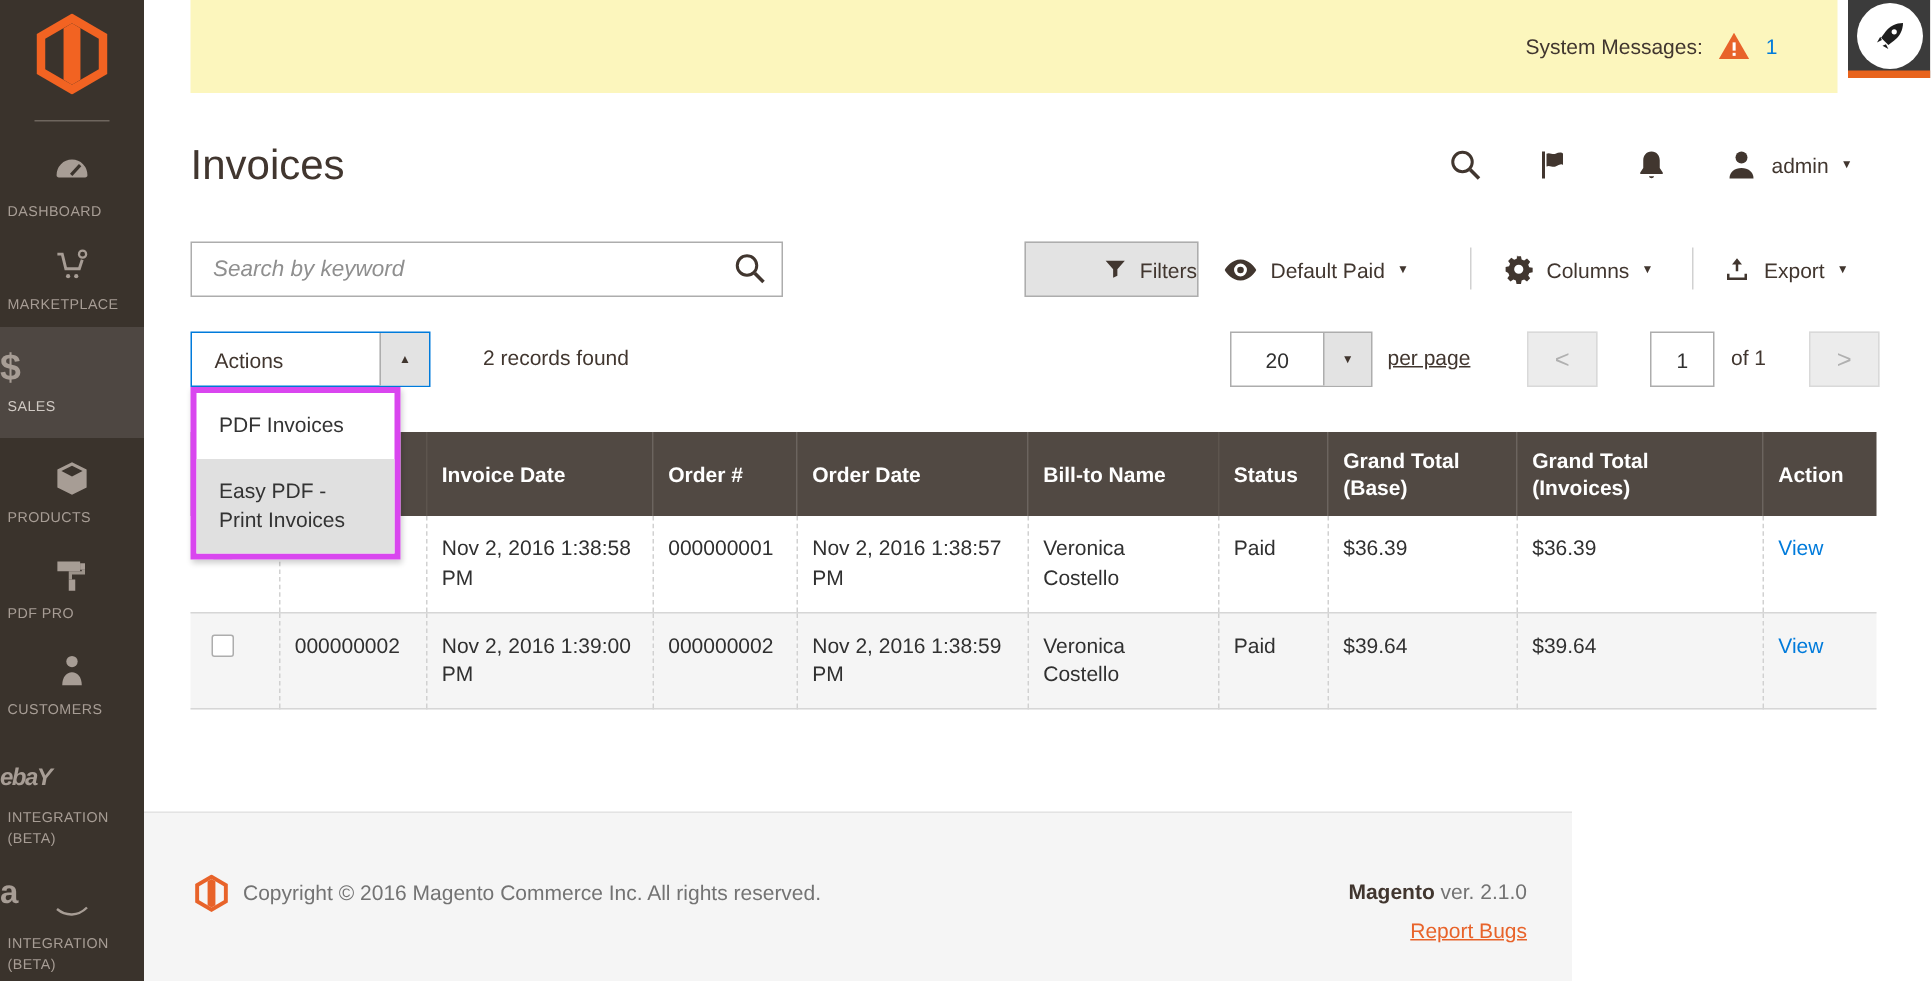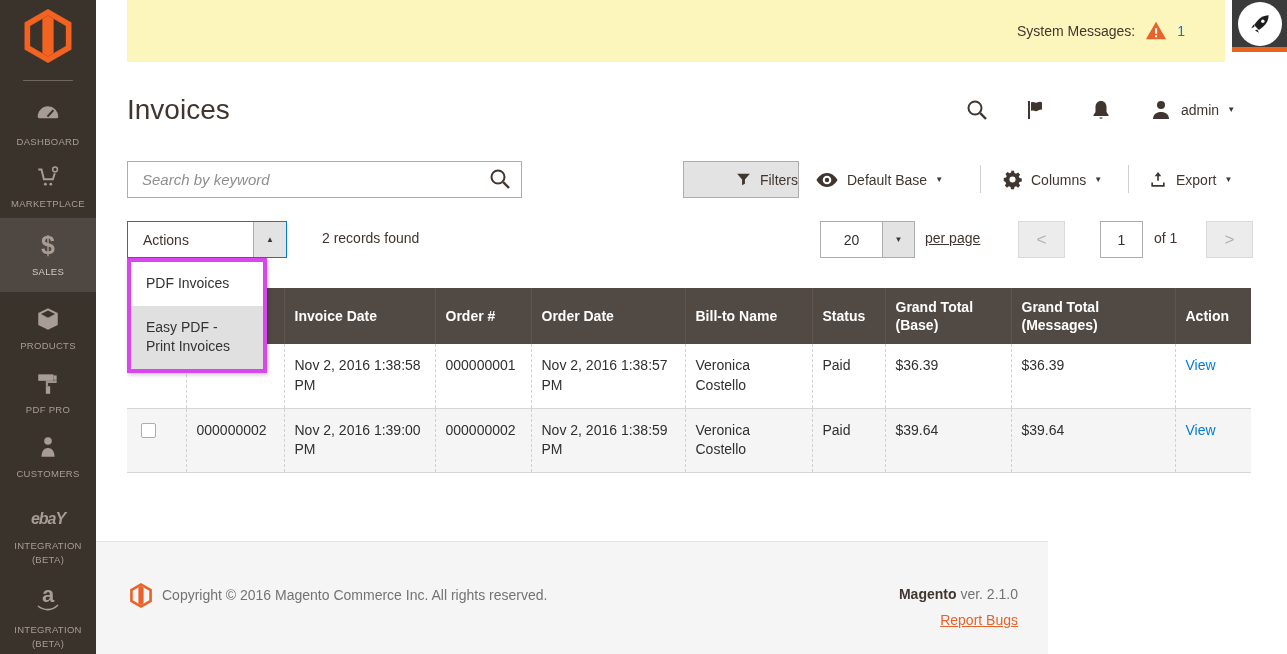--- a/index.html
+++ b/index.html
@@ -5,21 +5,21 @@
   * { margin:0; padding:0; box-sizing:border-box; }
   html,body { background:#fff; }
   #app {
     position:relative; width:1287px; height:654px; overflow:hidden;
     font-family:"Liberation Sans", sans-serif; font-size:14px; color:#303030; background:#fff;
   }
   
   .sidebar { position:absolute; left:0; top:0; width:96px; height:654px; background:#3a332c; z-index:30; }
   .logo-wrap { position:absolute; top:9px; left:24px; width:48px; height:54px; cursor:pointer; }
   .side-divider { position:absolute; top:80px; left:23px; width:50px; border-top:1px solid #6e665e; }
-  .nav-item { position:absolute; left:0; width:96px; text-align:center; color:#a79d95; cursor:pointer; padding-top:10px; }
+  .nav-item { position:absolute; left:0; width:96px; text-align:left; color:#a79d95; cursor:pointer; padding-top:10px; }
   .nav-item .nav-icon { display:block; height:28px; margin-bottom:5px; color:#a79d95; }
   .nav-item .nav-label { display:block; font-size:9.5px; letter-spacing:.3px; line-height:1.45; padding:0 5px; }
   .nav-dashboard { top:92px; }
   .nav-marketplace { top:154px; }
   .nav-sales { top:218px; height:74px; background:#4e4742; padding-top:14px; }
   .nav-sales .nav-label { color:#cfc9c3; }
   .nav-products { top:296px; }
   .nav-pdfpro { top:360px; }
   .nav-customers { top:424px; }
   .nav-ebay { top:496px; }
@@ -260,21 +260,21 @@
     <span>Filters</span>
   </button>
 
   <div class="tool-group tg-view">
     <span>
       <svg viewBox="0 0 24 24" width="24" height="24" fill="currentColor">
         <path d="M12 5C6.5 5 2.6 9.7 1.5 12c1.1 2.3 5 7 10.5 7s9.4-4.7 10.5-7C21.4 9.7 17.5 5 12 5zm0 11.3A4.3 4.3 0 1 1 12 7.7a4.3 4.3 0 0 1 0 8.6z"></path>
         <circle cx="12" cy="12" r="2.2"></circle>
       </svg>
     </span>
-    <span>Default Base</span>
+    <span>Default Paid</span>
     <span class="caret">▼</span>
   </div>
   <div class="tool-sep sep1"></div>
 
   <div class="tool-group tg-columns">
     <span>
       <svg viewBox="0 0 24 24" width="21" height="21" fill="currentColor">
         <path fill-rule="evenodd" d="M10.3 2h3.4l.5 2.6 1.9.8 2.2-1.5 2.4 2.4-1.5 2.2.8 1.9 2.6.5v3.4l-2.6.5-.8 1.9 1.5 2.2-2.4 2.4-2.2-1.5-1.9.8-.5 2.6h-3.4l-.5-2.6-1.9-.8-2.2 1.5-2.4-2.4 1.5-2.2-.8-1.9L2 13.7v-3.4l2.6-.5.8-1.9-1.5-2.2 2.4-2.4 2.2 1.5 1.9-.8.5-2.6zM12 8.5a3.5 3.5 0 1 0 0 7 3.5 3.5 0 0 0 0-7z"></path>
       </svg>
     </span>
@@ -339,21 +339,21 @@
     <thead>
       <tr>
         <th></th>
         <th></th>
         <th>Invoice Date</th>
         <th>Order #</th>
         <th>Order Date</th>
         <th>Bill-to Name</th>
         <th>Status</th>
         <th>Grand Total (Base)</th>
-        <th>Grand Total (Messages)</th>
+        <th>Grand Total (Invoices)</th>
         <th>Action</th>
       </tr>
     </thead>
     <tbody>
       <tr>
         <td>
             <div class="cbx"></div>
           </td>
         <td>000000001</td>
         <td>Nov 2, 2016 1:38:58 PM</td>

